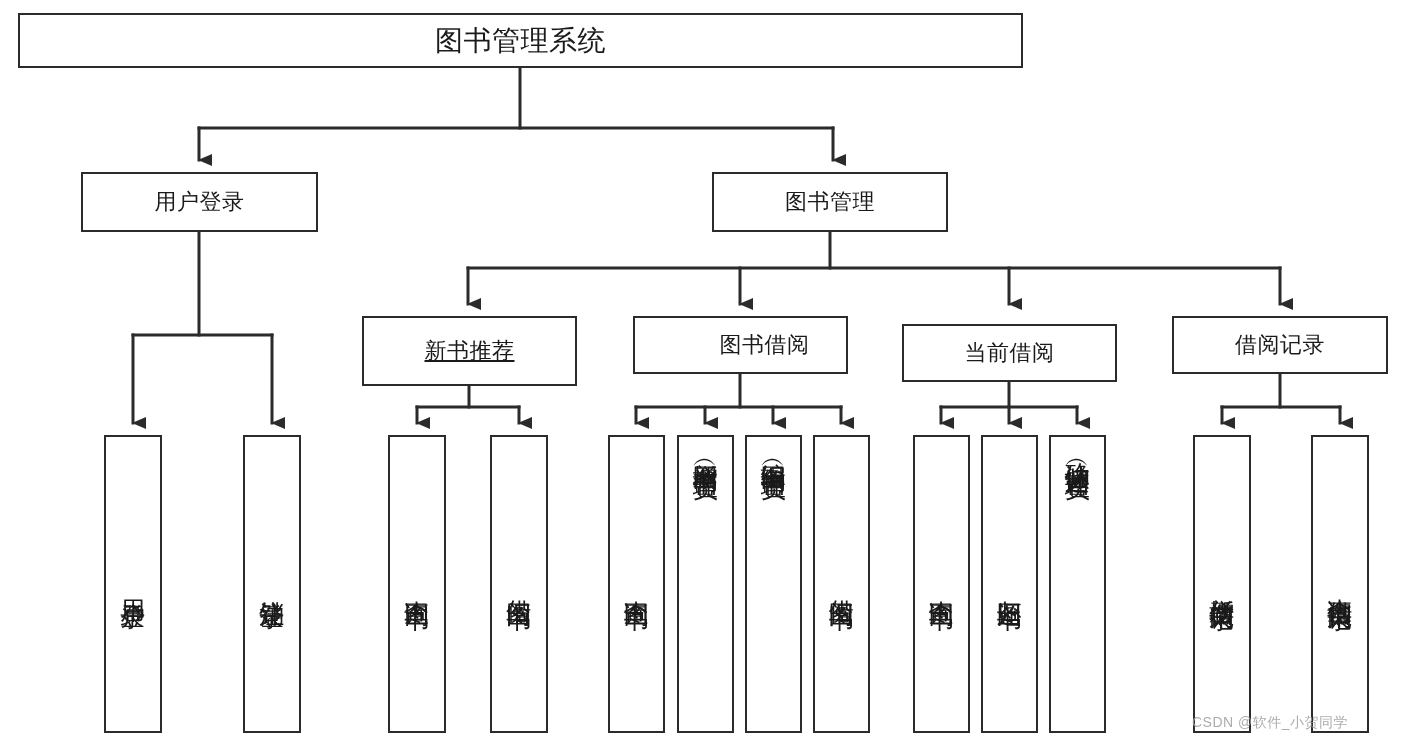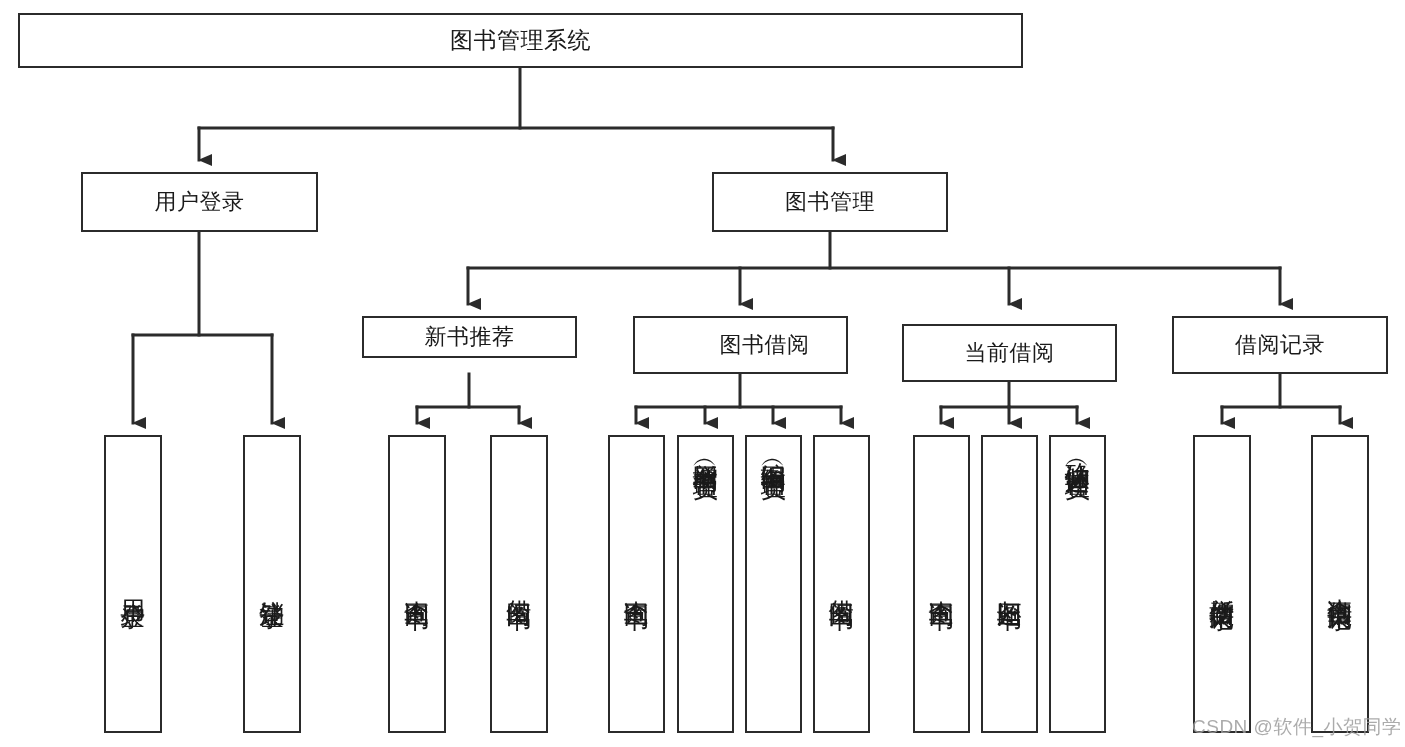--- a/index.html
+++ b/index.html
@@ -41,21 +41,21 @@
     text-align: center;
     line-height: 1.0;
     letter-spacing: 0.5px;
     white-space: nowrap;
   }
   
   .node.horiz .node-label {
     font-size: 22px;
   }
   .node.root .node-label {
-    font-size: 23px;
+    font-size: 28px;
   }
   
   .node.vert {
     align-items: flex-start;
     justify-content: center;
     padding-top: 6px;
   }
   .node.vert .node-label {
     writing-mode: vertical-rl;
     text-orientation: upright;
@@ -65,21 +65,21 @@
     white-space: nowrap;
   }
   .node.vert.shift-mid {
     align-items: center;
     padding-top: 0;
   }
   .watermark {
     position: absolute;
     z-index: 6;
     color: #9d9d9d;
-    font-size: 19px;
+    font-size: 14px;
     letter-spacing: 0.5px;
     white-space: nowrap;
     opacity: 0.85;
     pointer-events: none;
   }
 </style>
 </head>
 <body>
 
 <div id="diagram-root">
@@ -139,21 +139,21 @@
     <span class="node-label">图书管理系统</span>
   </div>
 
   <div class="node horiz" style="left:81px; top:172px; width:237px; height:60px;">
     <span class="node-label">用户登录</span>
   </div>
   <div class="node horiz" style="left:712px; top:172px; width:236px; height:60px;">
     <span class="node-label">图书管理</span>
   </div>
 
-  <div class="node horiz" style="left:362px; top:316px; width:215px; height:42px;">
+  <div class="node horiz" style="left:362px; top:316px; width:215px; height:70px;text-decoration:underline;">
     <span class="node-label">新书推荐</span>
   </div>
   <div class="node horiz" style="left:633px; top:316px; width:215px; height:58px;padding-left:48px;">
     <span class="node-label">图书借阅</span>
   </div>
   <div class="node horiz" style="left:902px; top:324px; width:215px; height:58px;">
     <span class="node-label">当前借阅</span>
   </div>
   <div class="node horiz" style="left:1172px; top:316px; width:216px; height:58px;">
     <span class="node-label">借阅记录</span>

